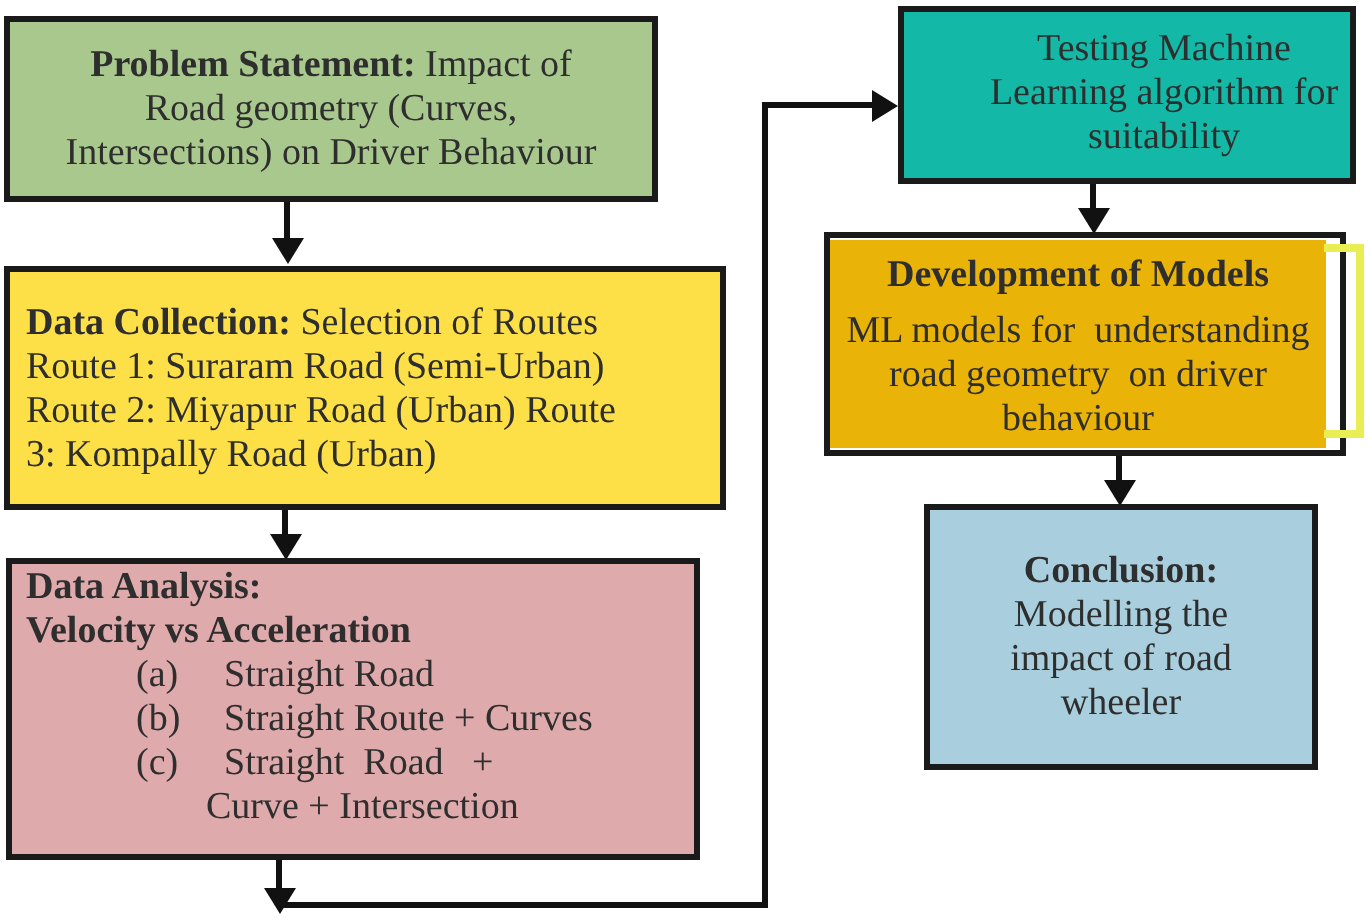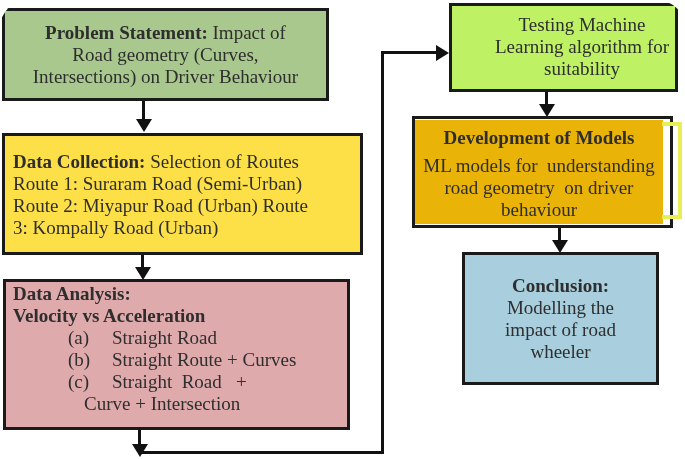--- a/index.html
+++ b/index.html
@@ -1,31 +1,31 @@
 <!DOCTYPE html>
 <html><head>
 <meta charset="utf-8">
 <style>
   html,body { margin:0; padding:0; background:#ffffff; }
   #canvas {
     position:relative; width:685px; height:459px; background:#ffffff;
     font-family:"Liberation Serif","DejaVu Serif",serif;
-    color:#2e2e2e; font-size:19px; overflow:hidden;border-radius:28px;
+    color:#2e2e2e; font-size:19px; overflow:hidden;
   }
   .box { position:absolute; border:3px solid #1a1a1a; box-sizing:border-box; }
   .line { white-space:pre-wrap; line-height:22px; }
   .center { text-align:center; }
   .b { font-weight:bold; }
 
   
   #problem   { left:2px;  top:8px;   width:327px; height:93px;  padding-top:11px; }
   #collect   { left:2px;  top:133px; width:361px; height:122px; padding:15px 6px 0 8px; }
   #analysis  { left:3px;  top:279px; width:347px; height:151px; padding:1px 4px 0 7px; }
   #analysis .plab { display:inline-block; margin-left:55px; width:44px; }
-  #analysis .cont { margin-left:71px;font-family:Liberation Serif, serif; }
+  #analysis .cont { margin-left:90px;font-family:Liberation Serif, serif; }
 
   
   #testing   { left:449px; top:3px;   width:229px; height:89px;  padding-top:8px; }
   #devbox    { left:412px; top:116px; width:261px; height:112px; background:#ffffff; }
   #devfill   { position:absolute; left:0px; top:1px; width:248px; height:104px; padding-top:7px; box-sizing:border-box; }
   #devfill .title { margin-bottom:6px; }
   #devbracket{ position:absolute; left:247px; top:3px; width:20px; height:97px;
                border:4px solid #eaee55; border-left:none; box-sizing:border-box; z-index:3; }
   #conclude  { left:462px; top:252px; width:197px; height:133px; padding-top:20px; }
 
@@ -73,21 +73,21 @@
   </div>
 
   <div class="vline" style="left: 138px; top: 430px; height: 16px; background-color: rgb(17, 17, 17);"></div>
   <div class="ah-down" style="left:132px; top:444px;"></div>
 
   <div class="hline" style="left: 140px; top: 451px; width: 244px; background-color: rgb(17, 17, 17);"></div>
   <div class="vline" style="left: 381px; top: 51px; height: 403px; background-color: rgb(17, 17, 17);"></div>
   <div class="hline" style="left: 381px; top: 51px; width: 56px; background-color: rgb(17, 17, 17);"></div>
   <div class="ah-right" style="left:436px; top:45px;"></div>
 
-  <div class="box" id="testing" style="background-color: #bef264; padding-left: 37px;">
+  <div class="box" id="testing" style="background-color: #14b8a6; padding-left: 37px;">
     <div class="line center">Testing Machine</div>
     <div class="line center">Learning algorithm for</div>
     <div class="line center">suitability</div>
   </div>
 
   <div class="vline" style="left: 545px; top: 92px; height: 14px; background-color: rgb(17, 17, 17);"></div>
   <div class="ah-down" style="left:539px; top:104px;"></div>
 
   <div class="box" id="devbox" style="background-color: rgb(255, 255, 255);">
     <div id="devfill" style="background-color: #eab308;">

